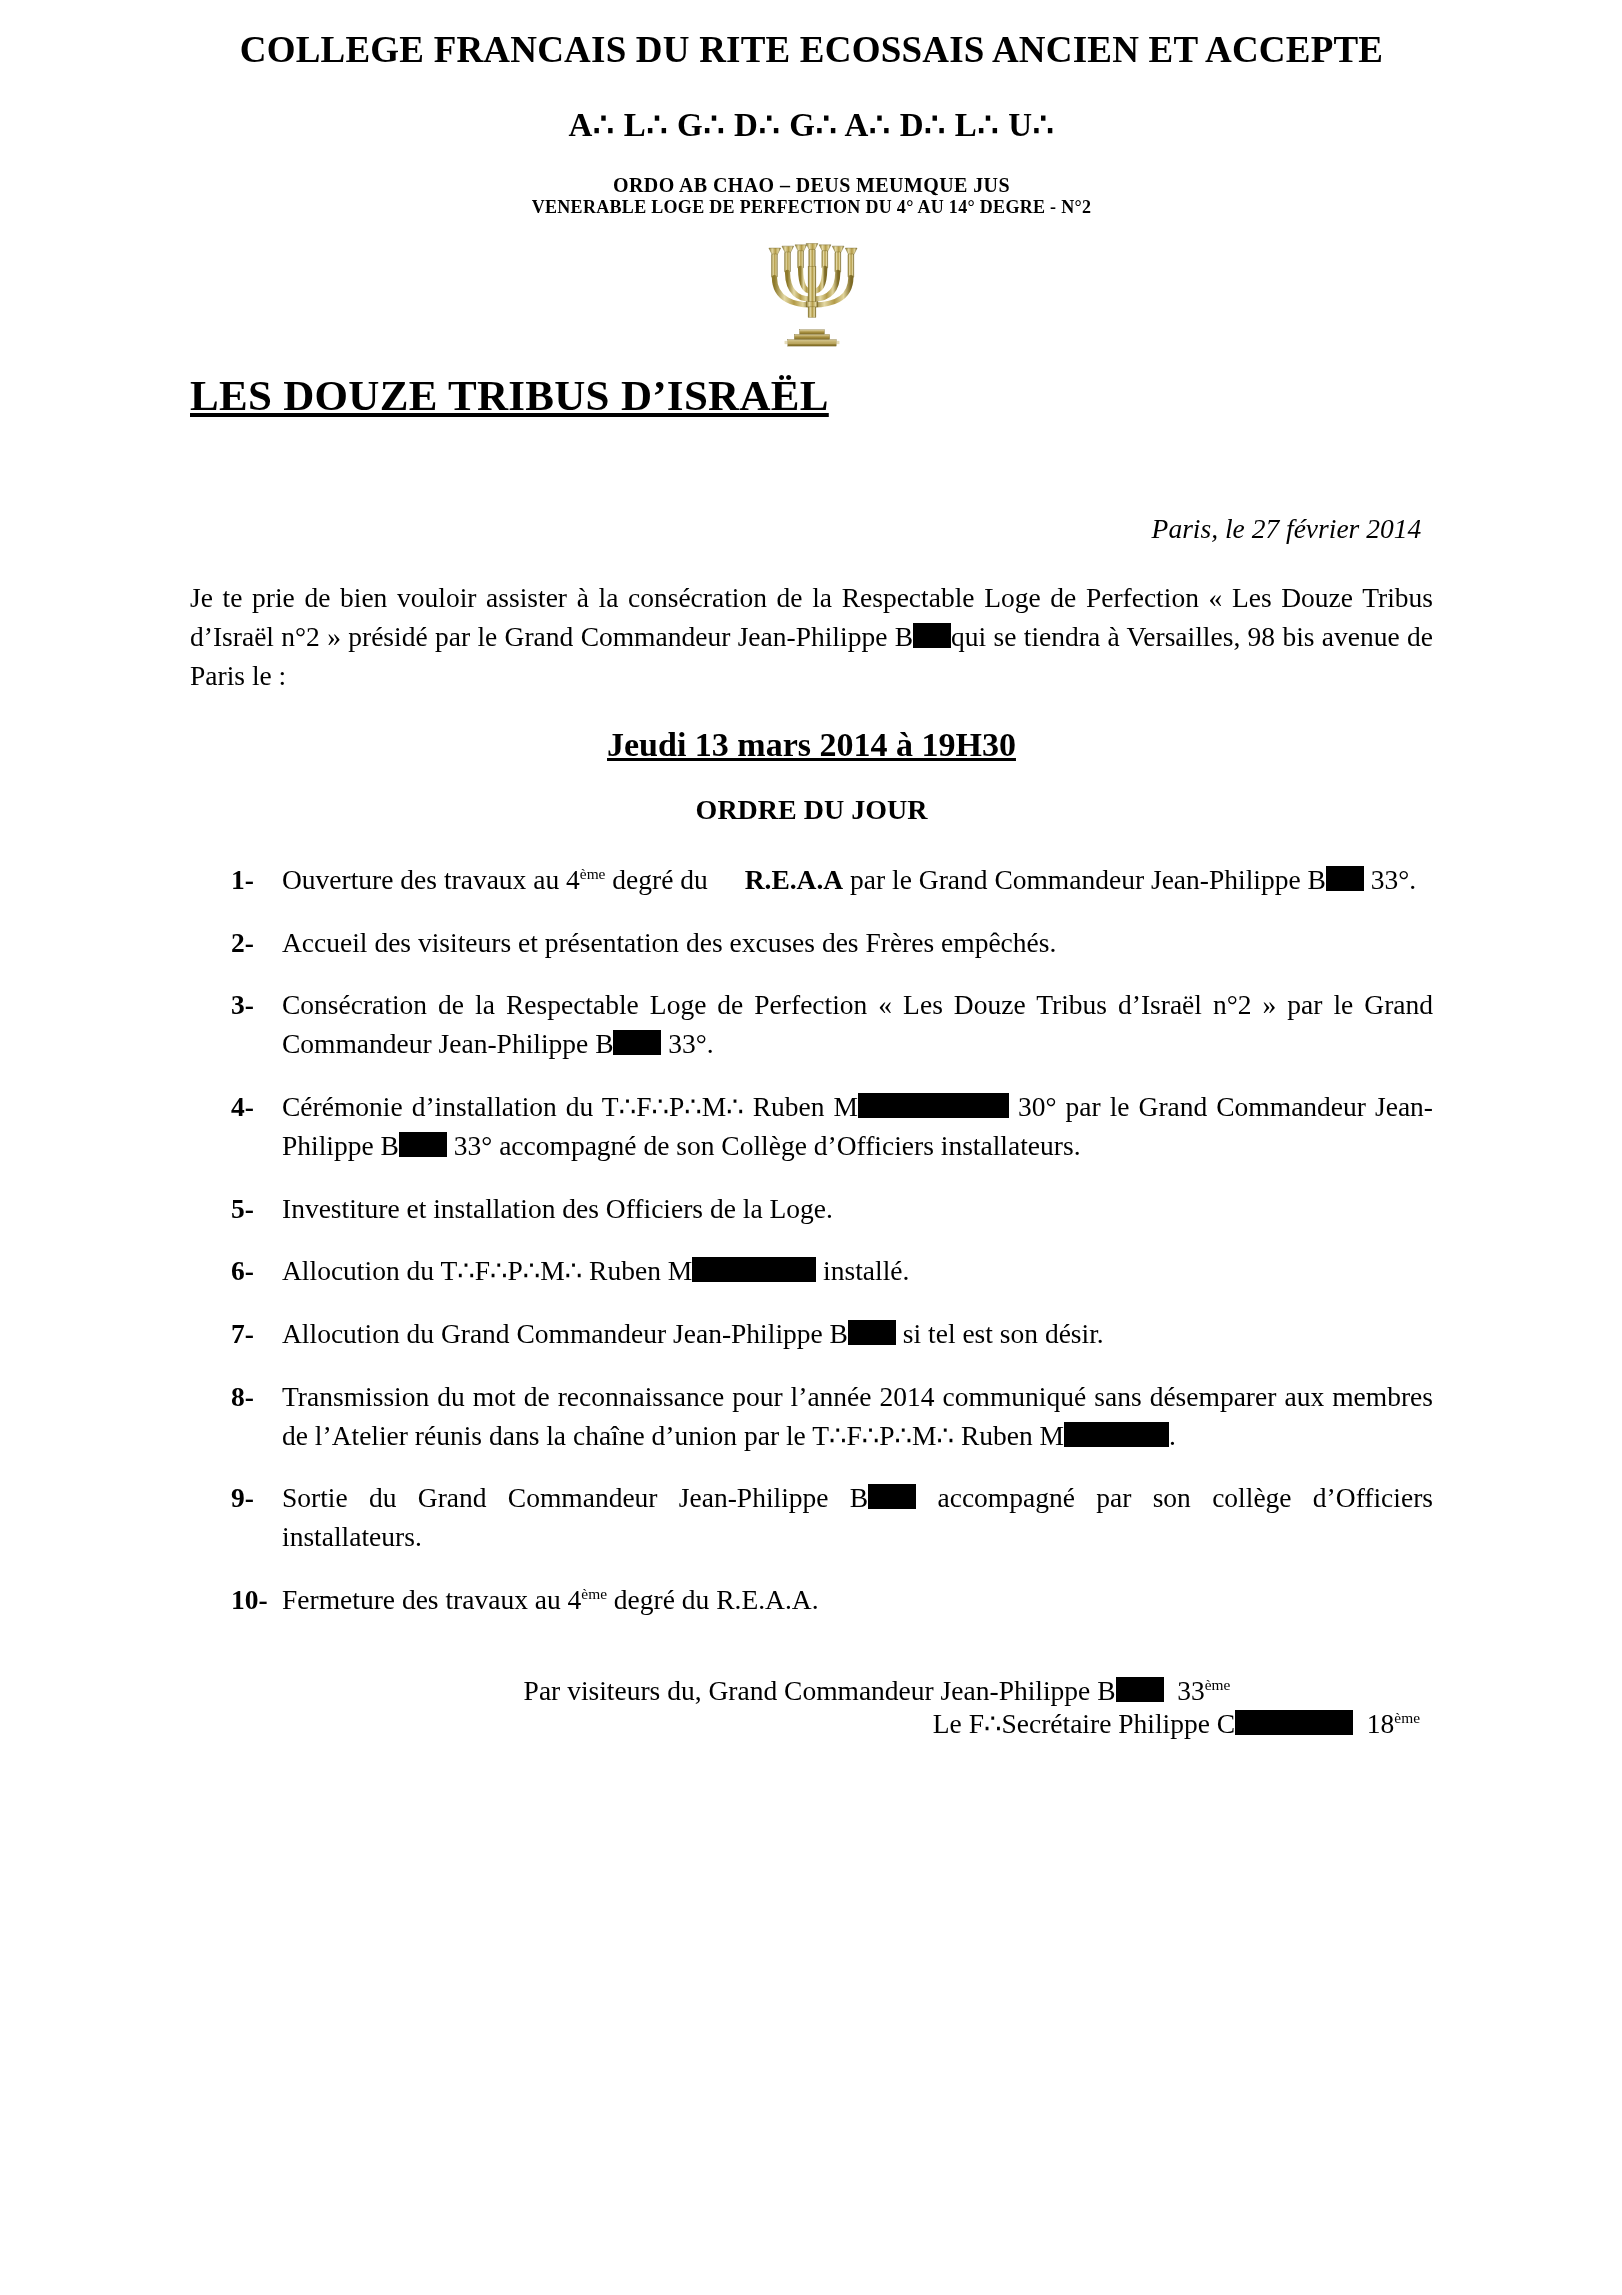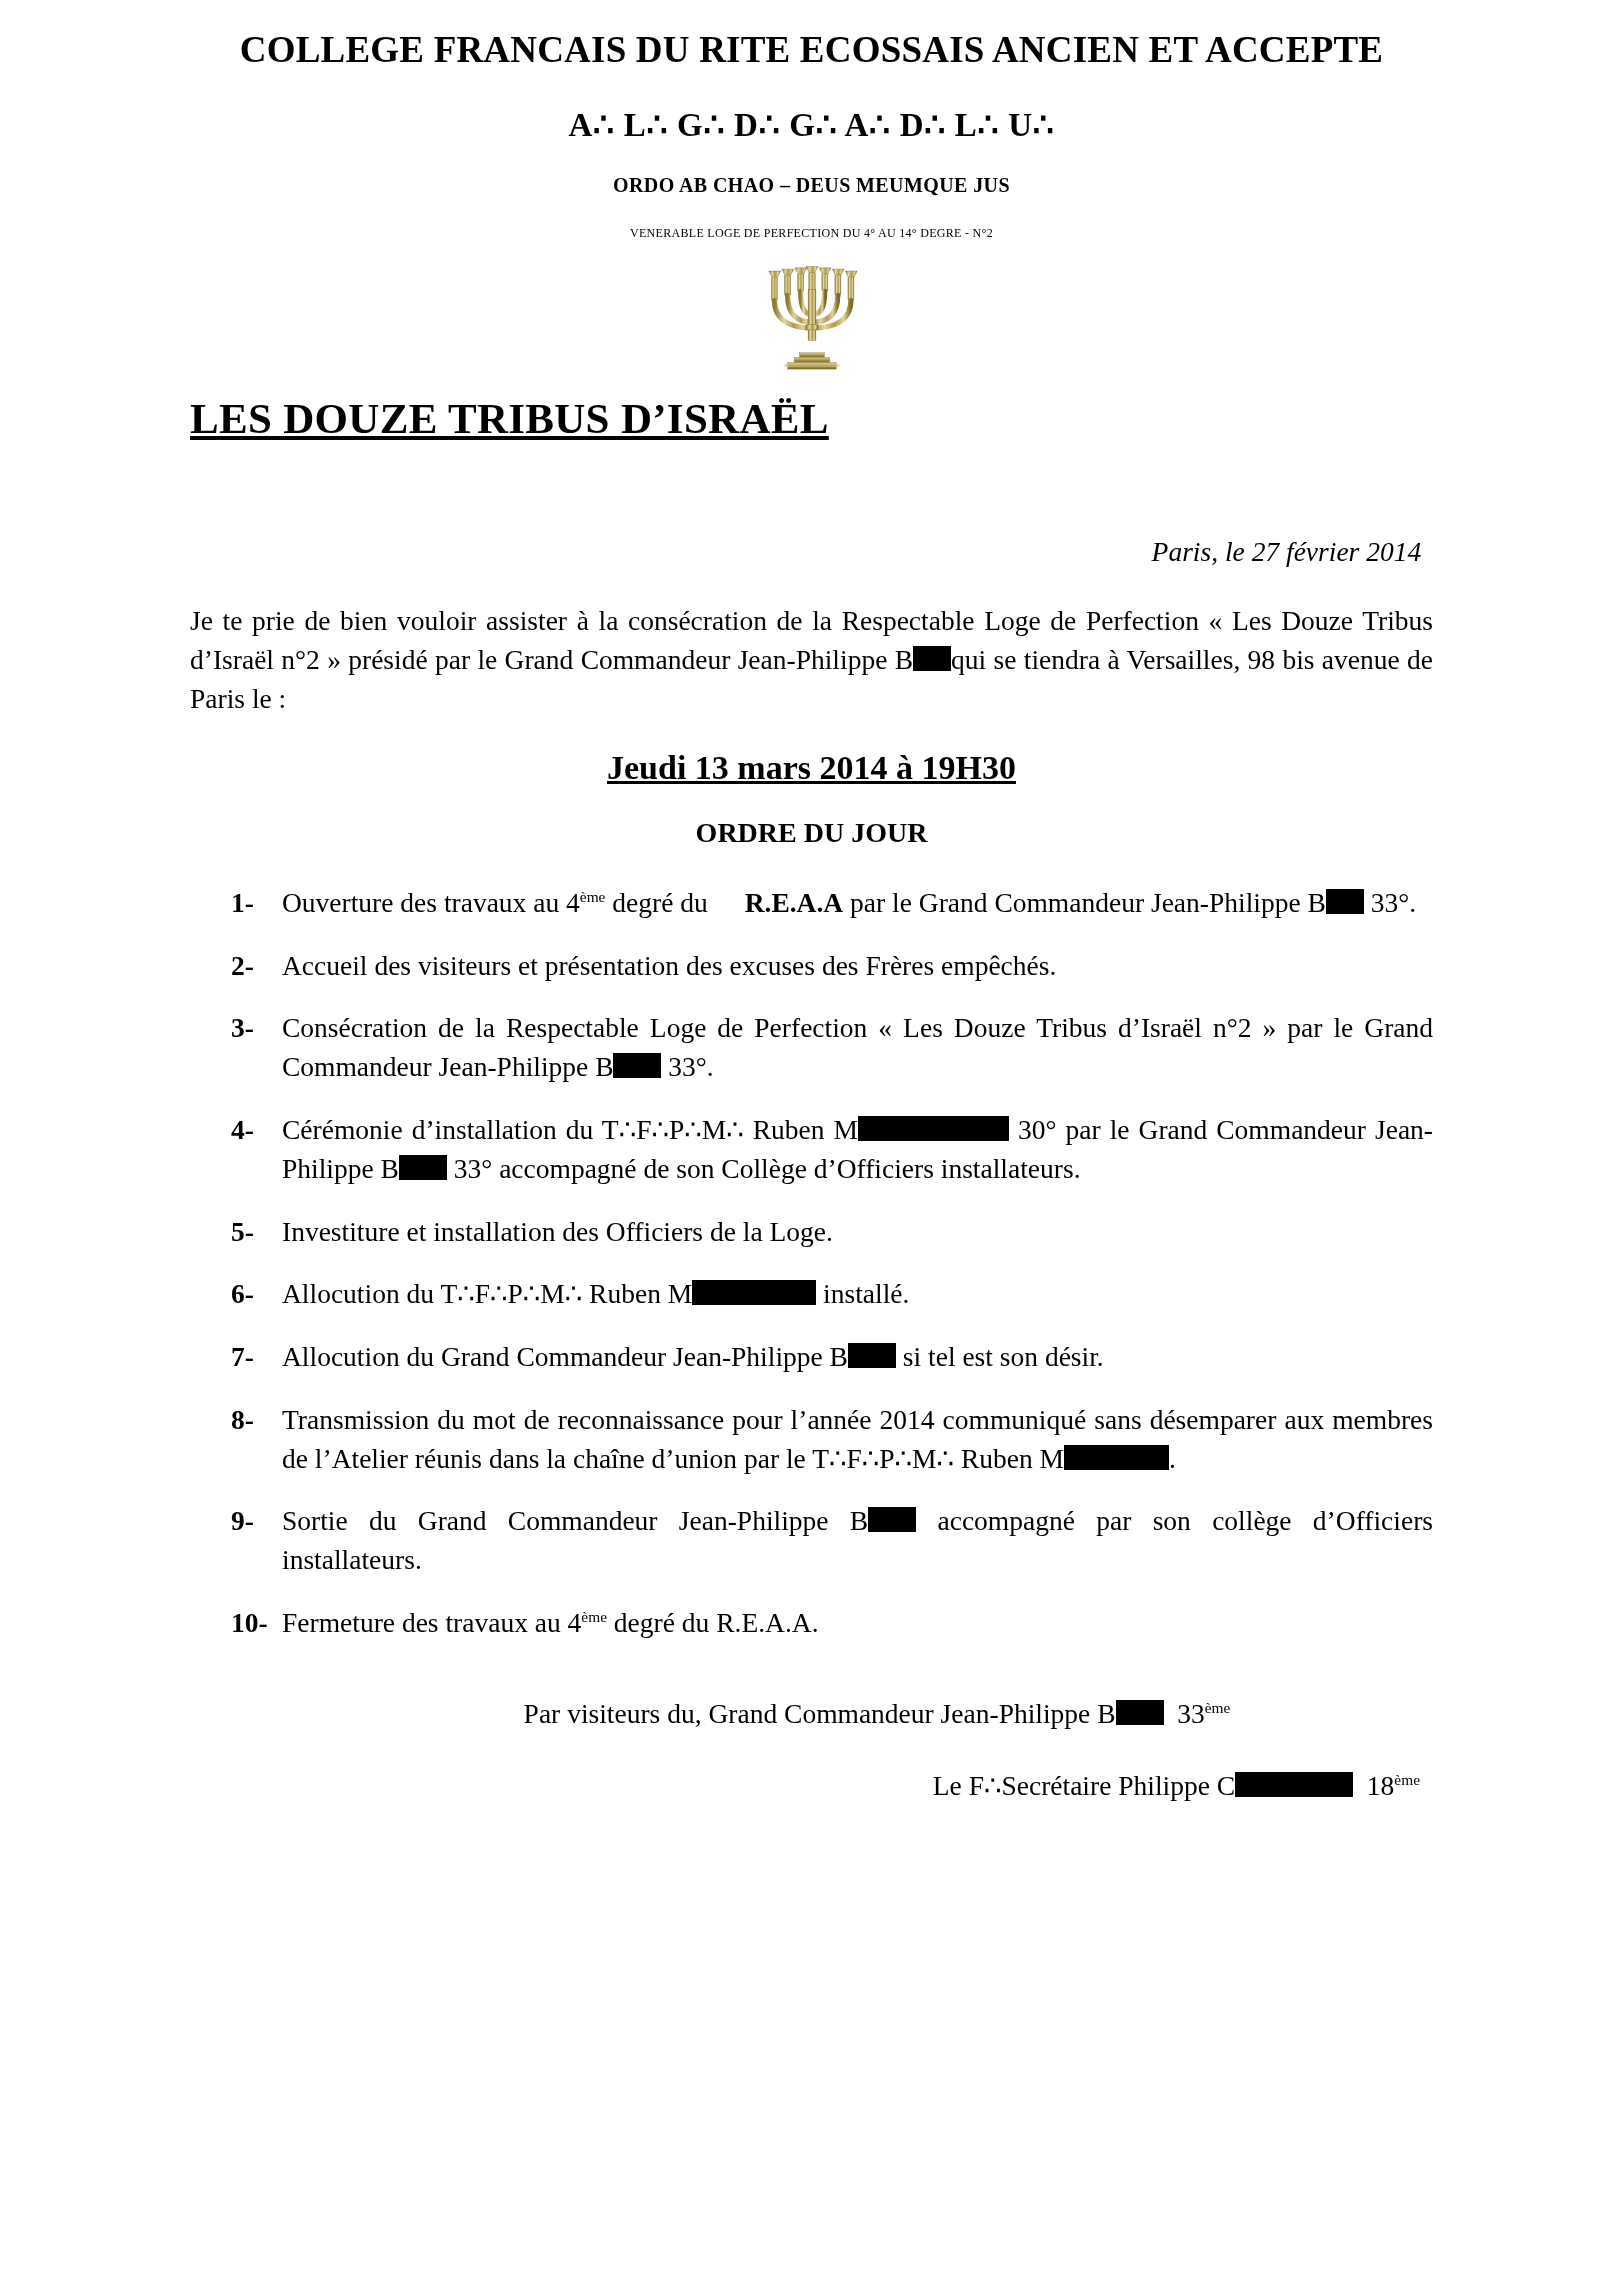--- a/index.html
+++ b/index.html
@@ -45,23 +45,22 @@
   }
   .masthead-3 {
     text-align: center;
     font-weight: bold;
     font-size: 20px;
     margin-top: 30px;
     letter-spacing: 0.4px;
   }
   .masthead-4 {
     text-align: center;
-    font-weight: normal;
-    font-size: 12px;
-    margin-top: 29px;
+    font-weight: bold;
+    font-size: 18px;
     letter-spacing: 0.3px;
   }
 
   
   .emblem-wrap {
     margin-top: 18.3px;
     text-align: center;
     height: 118px;
   }
   .emblem-wrap svg {
@@ -171,21 +170,20 @@
 
   
   .sig-1 {
     font-size: 27.5px;
     margin-top: 56px;
     text-align: center;
     padding-left: 131px;
   }
   .sig-2 {
     font-size: 27.5px;
-    margin-top: 39px;
     text-align: right;
     padding-right: 13px;
   }
   .bold { font-weight: bold; margin-left: 30px; }
 </style>
 </head>
 <body>
 
 <div class="page">
   <div class="inner">

